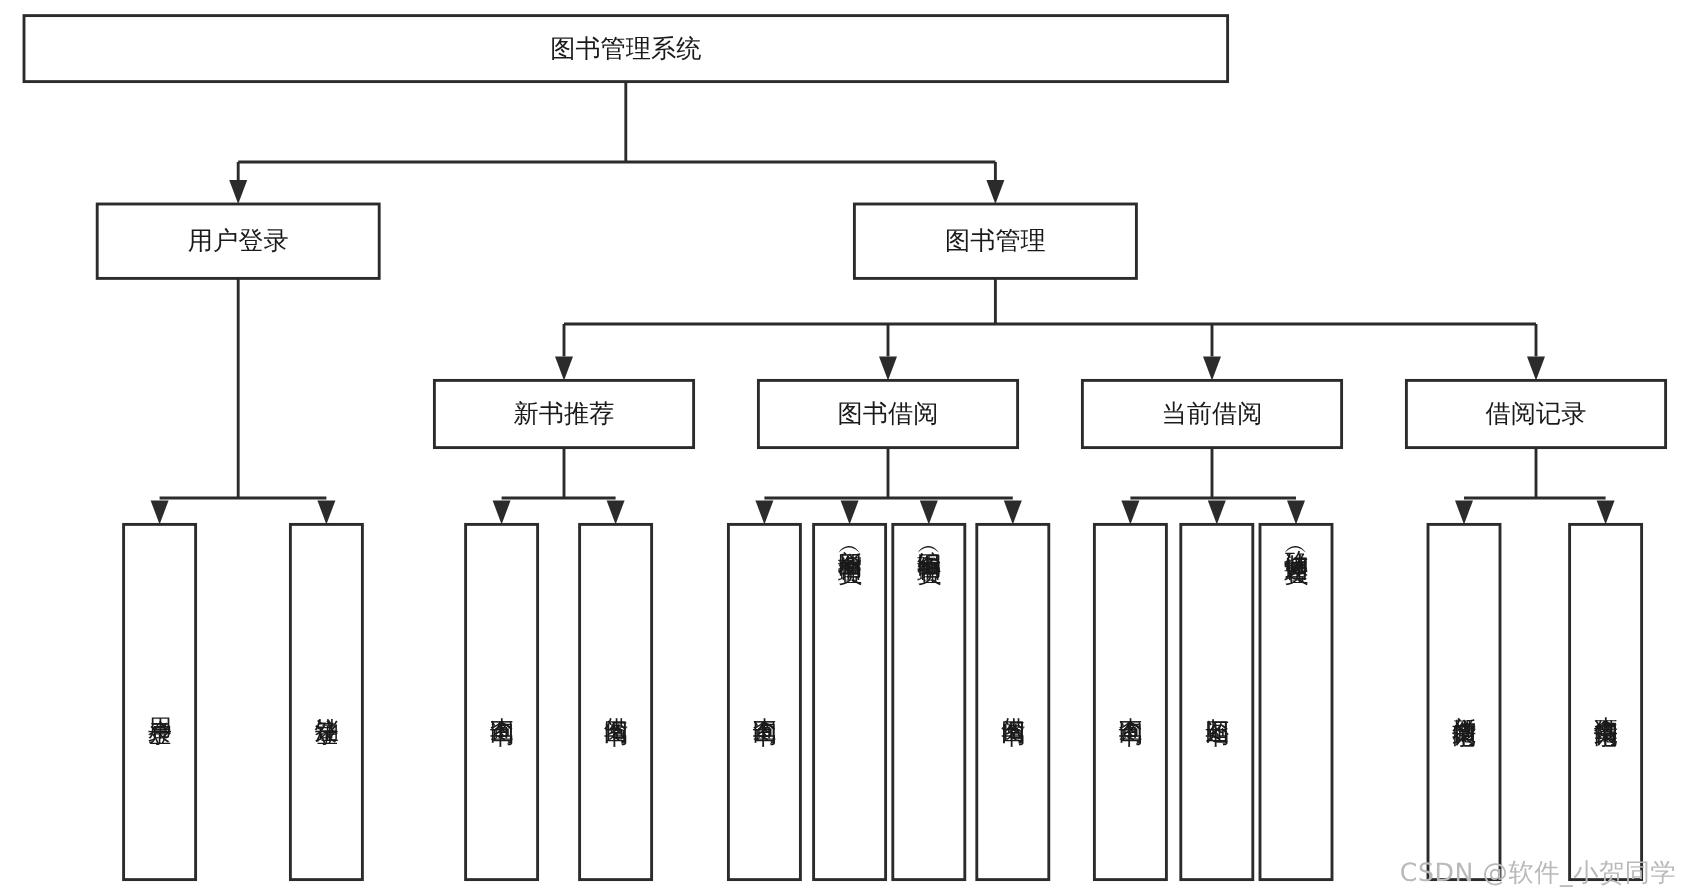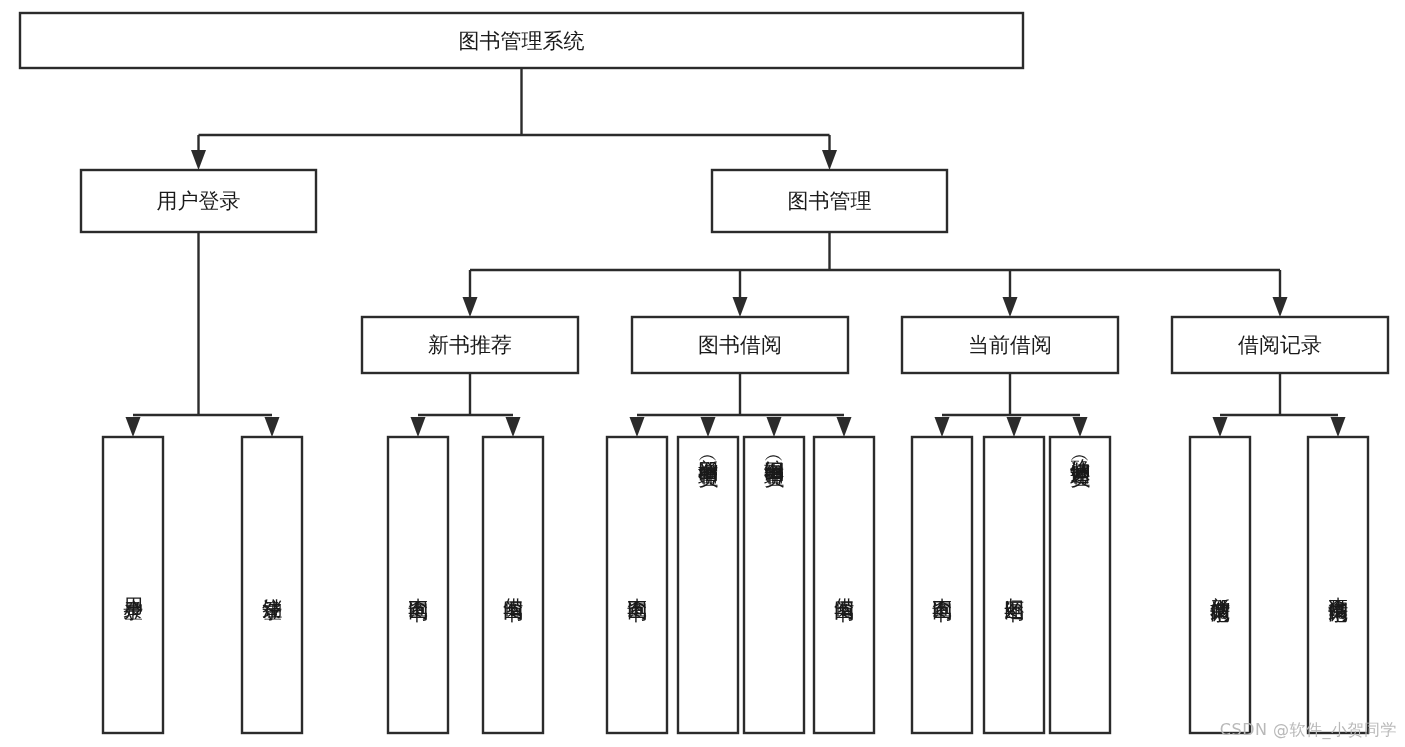--- a/index.html
+++ b/index.html
@@ -63,21 +63,21 @@
     align-items: center;
     justify-content: flex-start;
     white-space: nowrap;
     user-select: none;
   }
   .watermark {
     position: absolute;
     right: 8px;
     bottom: 6px;
     font-family: "DejaVu Sans", "Liberation Sans", sans-serif;
-    font-size: 16px;
+    font-size: 21px;
     color: #b9b9b9;
     letter-spacing: 0.5px;
     white-space: nowrap;
   }
 </style>
 </head>
 <body>
 
 <div id="diagram-root">
 

